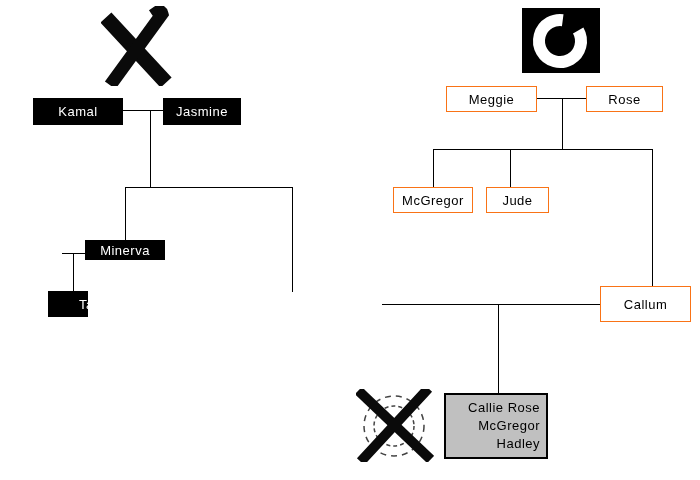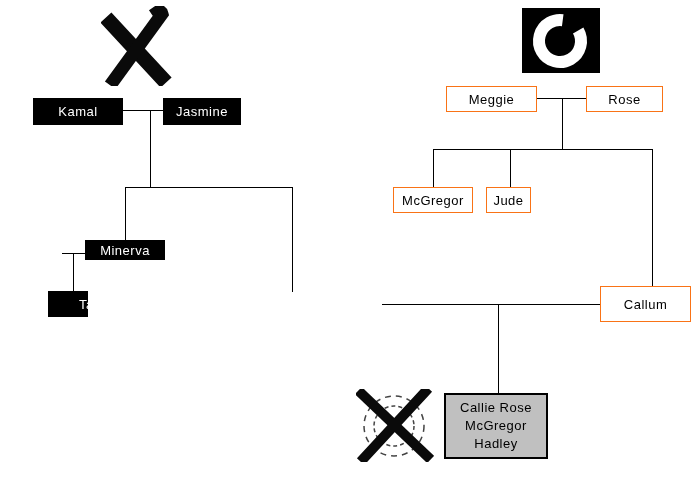--- a/index.html
+++ b/index.html
@@ -29,27 +29,27 @@
                 white-space: normal; line-height: 18px; padding: 0 6px; }
   .line { position: absolute; background: #000000; }
   .icon-wrap { position: absolute; }
 
   
   #node-kamal      { left: 33px;  top: 98px;  width: 90px;  height: 27px; }
   #node-jasmine    { left: 163px; top: 98px;  width: 78px;  height: 27px; text-align: center; }
   #node-meggie     { left: 446px; top: 86px;  width: 91px;  height: 26px; }
   #node-ryan       { left: 586px; top: 86px;  width: 77px;  height: 26px; }
   #node-lynette    { left: 393px; top: 187px; width: 80px;  height: 26px; }
-  #node-jude       { left: 486px; top: 187px; width: 45px;  height: 26px; }
+  #node-jude       { left: 486px; top: 187px; width: 63px;  height: 26px; }
   #node-zuri       { left: 7px;   top: 241px; width: 55px;  height: 27px; }
   #node-minerva    { left: 85px;  top: 240px; width: 80px;  height: 20px; }
   #node-taj        { left: 48px;  top: 291px; width: 40px;  height: 26px; padding-left: 40px; }
   #node-persephone { left: 266px; top: 292px; width: 116px; height: 38px; }
   #node-callum     { left: 600px; top: 286px; width: 91px;  height: 36px; }
-  #node-callie     { left: 444px; top: 393px; width: 104px; height: 66px; }
+  #node-callie     { left: 444px; top: 393px; width: 104px; height: 66px; text-align: right; }
 
   
   #ln-kamal-jasmine   { left: 123px; top: 110px; width: 40px;  height: 1px; }
   #ln-kj-drop         { left: 150px; top: 111px; width: 1px;   height: 77px; }
   #ln-kj-siblings     { left: 125px; top: 187px; width: 168px; height: 1px; }
   #ln-minerva-drop    { left: 125px; top: 188px; width: 1px;   height: 52px; }
   #ln-persephone-drop { left: 292px; top: 188px; width: 1px;   height: 104px; }
   #ln-zuri-minerva    { left: 62px;  top: 253px; width: 23px;  height: 1px; }
   #ln-taj-drop        { left: 73px;  top: 254px; width: 1px;   height: 37px; }
   #ln-meggie-ryan     { left: 537px; top: 98px;  width: 49px;  height: 1px; }

